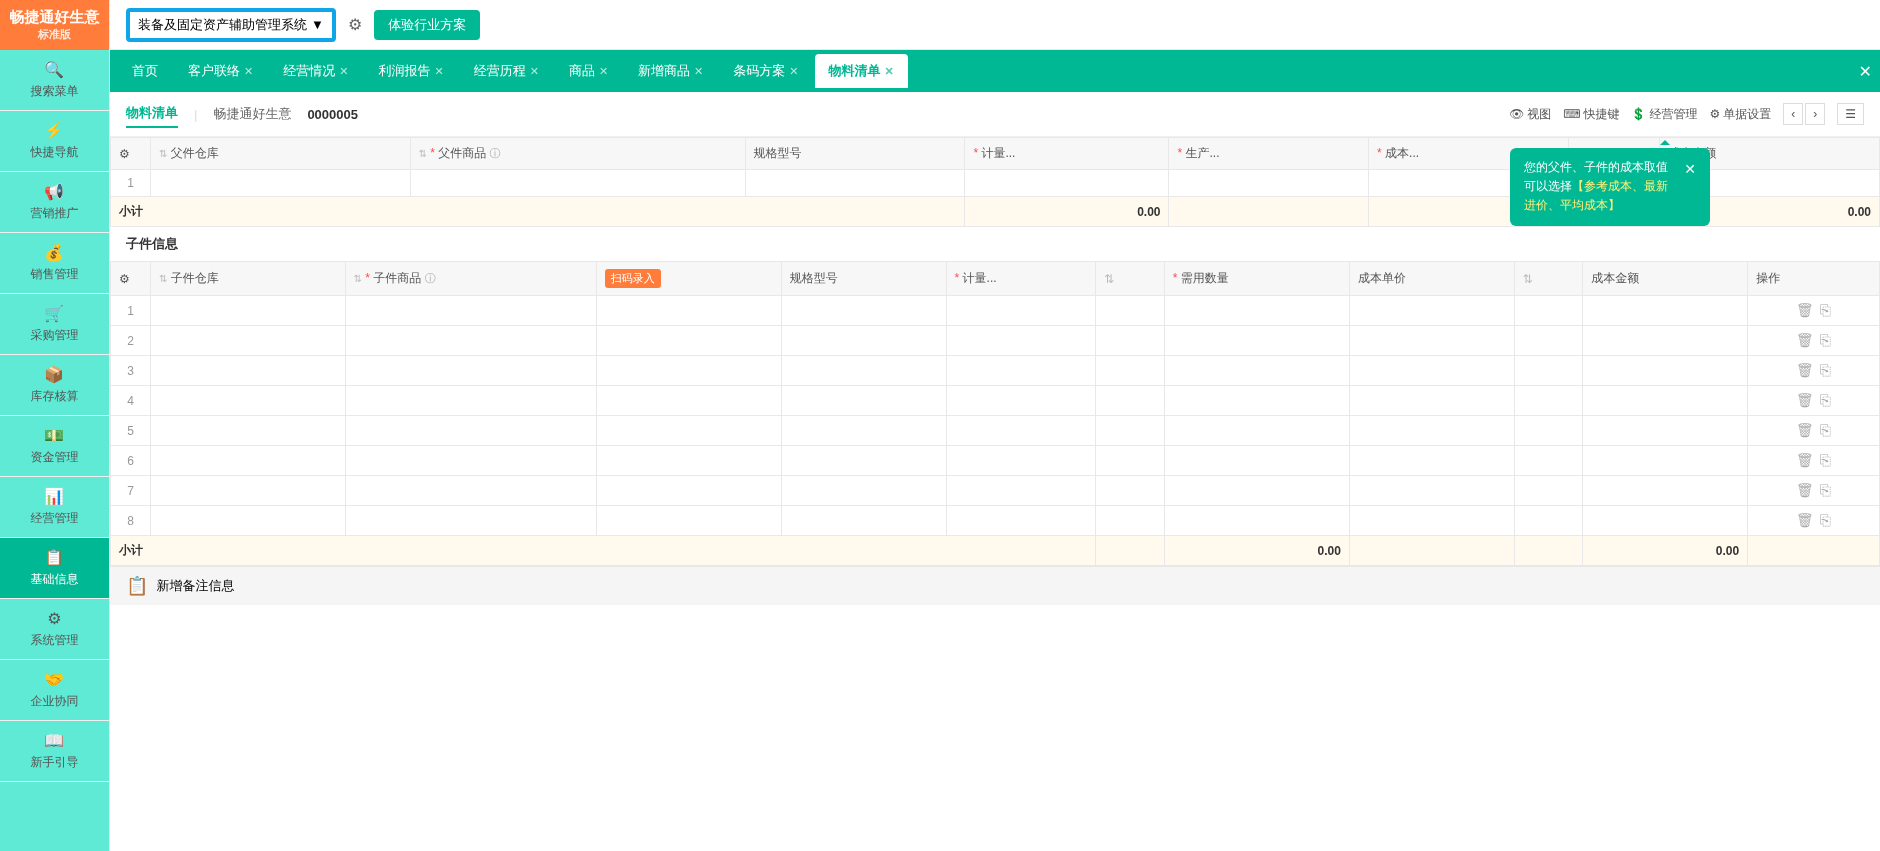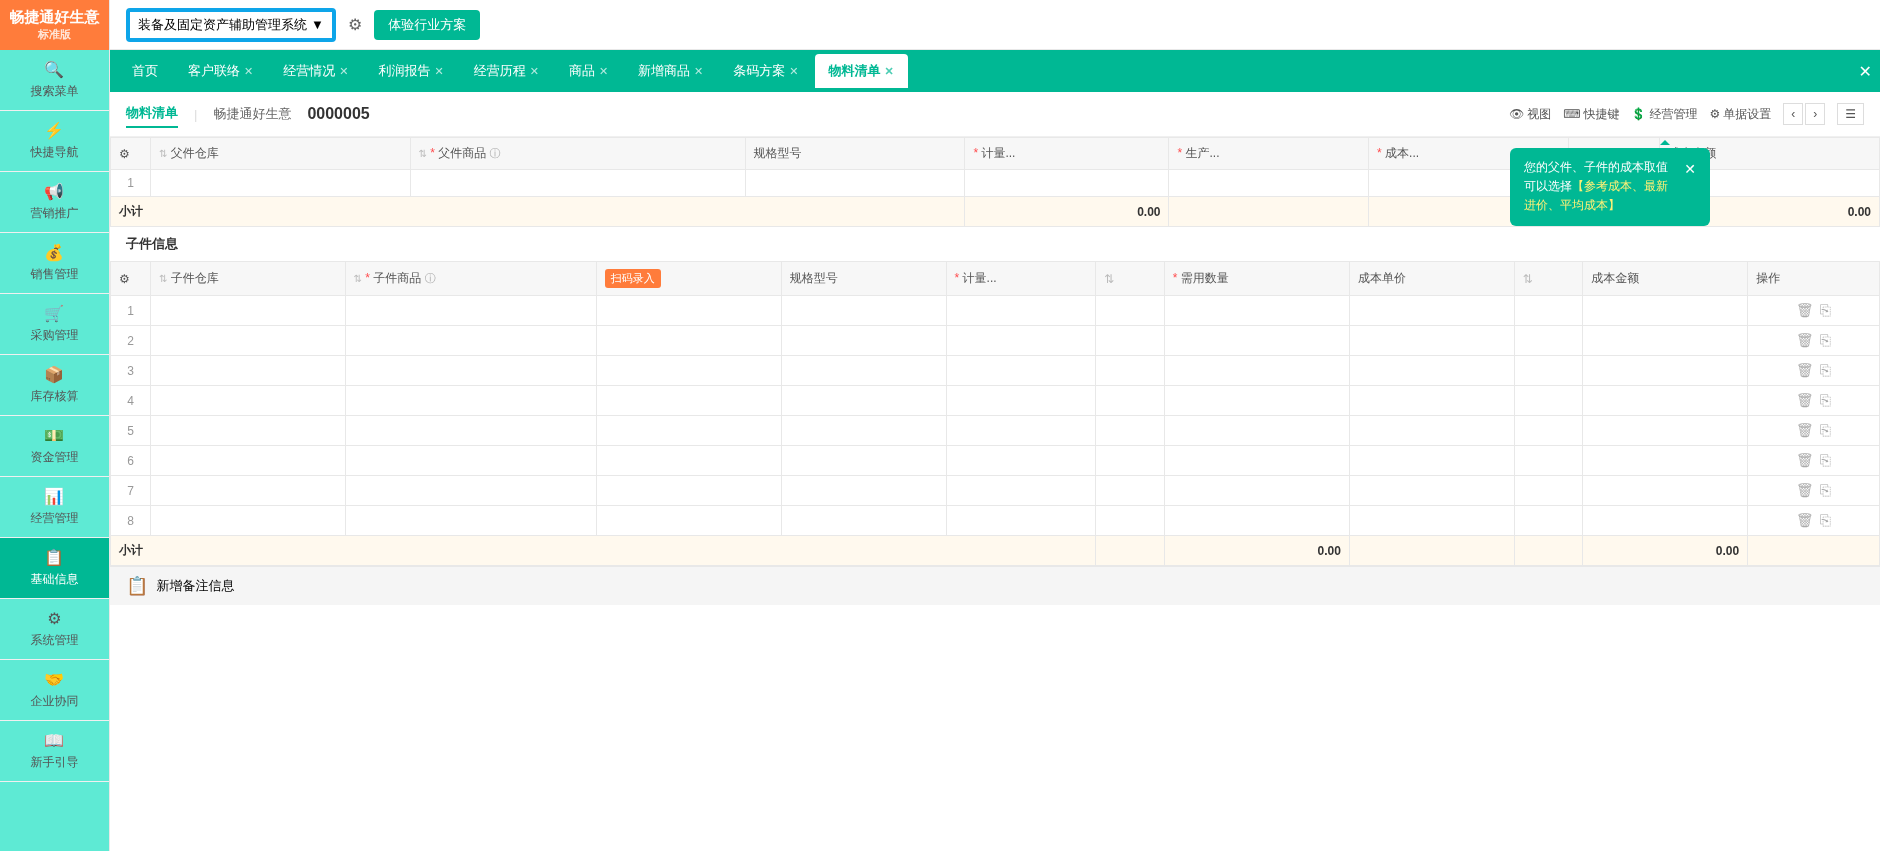--- a/index.html
+++ b/index.html
@@ -143,21 +143,21 @@
       cursor: pointer;
       padding: 4px 0;
     }
     .sub-header-tab.active {
       color: #00b894;
       border-bottom: 2px solid #00b894;
       font-weight: bold;
     }
     .sub-header-code {
       color: #333;
-      font-size: 16px;
+      font-size: 13px;
       font-weight: bold;
       text-align: center;
     }
     .sub-header-right {
       margin-left: auto;
       display: flex;
       align-items: center;
       gap: 12px;
       color: #555;
       font-size: 12px;

